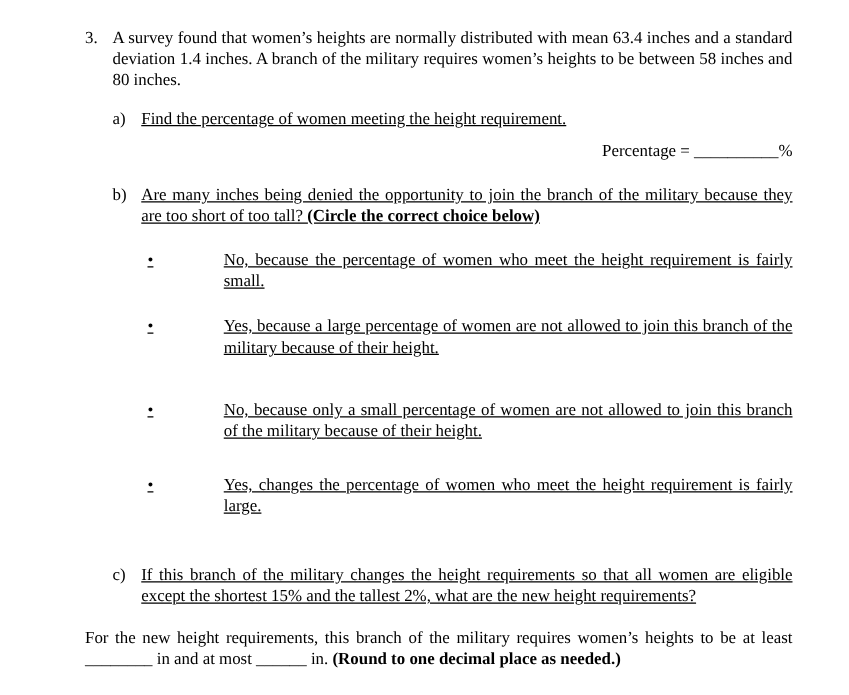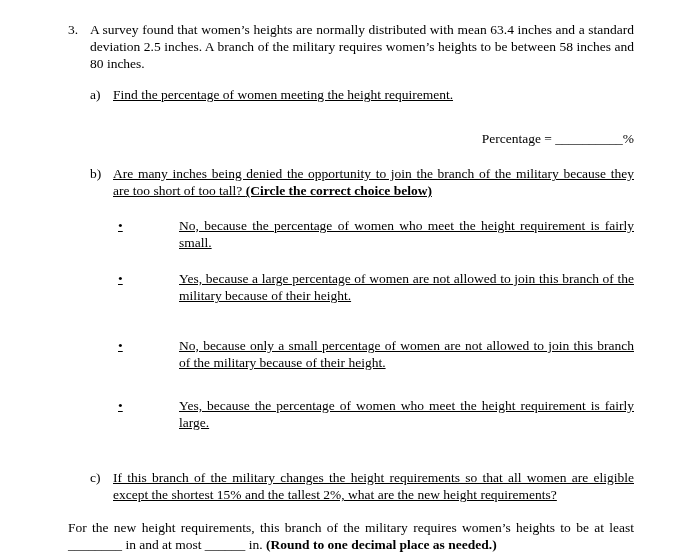--- a/index.html
+++ b/index.html
@@ -14,21 +14,21 @@
   .page { padding: 21px 45px 0 68px; width: 679px; height: 556px; overflow: hidden; }
   .row { display: flex; align-items: flex-start; }
   .num-col { flex: 0 0 22px; }
   .content-col { flex: 1 1 auto; min-width: 0; }
   .part { margin-top: 0; }
   .part-row { display: flex; align-items: flex-start; }
   .part-label-col { flex: 0 0 23px; }
   .part-text-col { flex: 1 1 auto; min-width: 0; text-decoration: underline; }
   .justify { text-align: justify; }
   .bold { font-weight: bold; }
-  .answer-line { text-align: right; margin-top: 27px; }
+  .answer-line { text-align: right; margin-top: 9px; }
   .part-a { margin-top: 14px; }
   .part-b { margin-top: 18px; }
   .part-c { margin-top: 38px; }
   .bullets { margin-left: 5px; }
   .bullet-row { display: flex; align-items: flex-start; }
   .bullet-col { flex: 0 0 19px; }
   .bullet-text-col { flex: 1 1 auto; min-width: 0; margin-left: 42px; }
   .bullet-1 { margin-top: 18px; }
   .bullet-2 { margin-top: 19px; }
   .bullet-3 { margin-top: 33px; }
@@ -37,21 +37,21 @@
 </style>
 </head>
 <body>
 
 <div class="page">
 
   <div class="row">
     <div class="num-col">3.</div>
     <div class="content-col">
 
-      <p class="justify">A survey found that women’s heights are normally distributed with mean 63.4 inches and a standard deviation 2.5 inches.  A branch of the military requires women’s heights to be between 58 inches and 80 inches.</p>
+      <p class="justify">A survey found that women’s heights are normally distributed with mean 63.4 inches and a standard deviation 1.4 inches.  A branch of the military requires women’s heights to be between 58 inches and 80 inches.</p>
 
       <div class="part part-a part-row">
         <div class="part-label-col">a)</div>
         <div class="part-text-col">
           <p>Find the percentage of women meeting the height requirement.</p>
         </div>
       </div>
 
       <p class="answer-line"><span>Percentage = </span><span>__________</span><span>%</span></p>
 
@@ -72,21 +72,21 @@
               <div class="bullet-text-col justify">Yes, because a large percentage of women are not allowed to join this branch of the military because of their height.</div>
             </div>
 
             <div class="bullet-row bullet-3">
               <div class="bullet-col">•</div>
               <div class="bullet-text-col justify">No, because only a small percentage of women are not allowed to join this branch of the military because of their height.</div>
             </div>
 
             <div class="bullet-row bullet-4">
               <div class="bullet-col">•</div>
-              <div class="bullet-text-col justify">Yes, because the percentage of women who meet the height requirement is fairly large.</div>
+              <div class="bullet-text-col justify">Yes, changes the percentage of women who meet the height requirement is fairly large.</div>
             </div>
 
           </div>
         </div>
       </div>
 
       <div class="part part-c part-row">
         <div class="part-label-col">c)</div>
         <div class="part-text-col">
           <p class="justify">If this branch of the military changes the height requirements so that all women are eligible except the shortest 15% and the tallest 2%, what are the new height requirements?</p>

